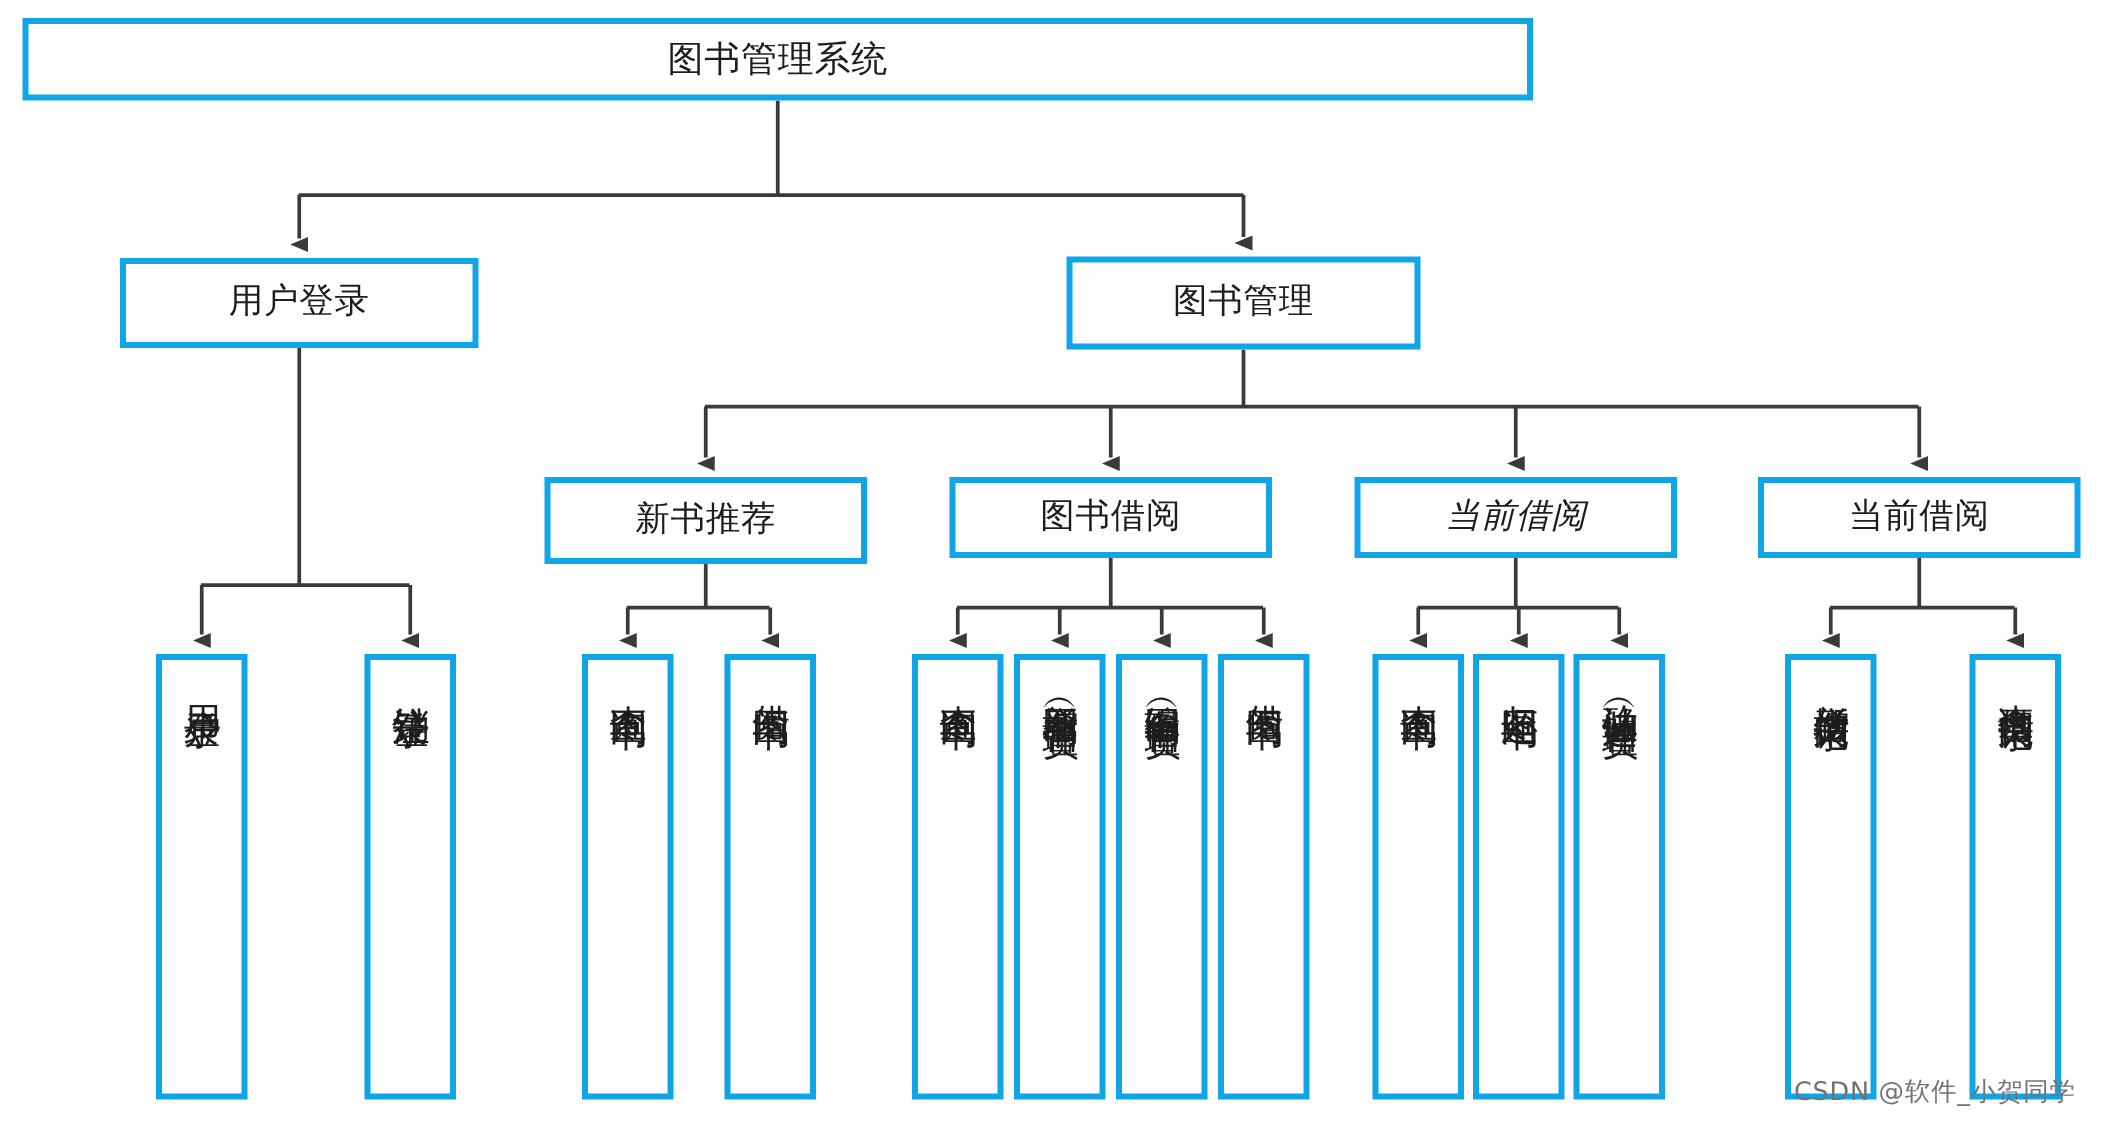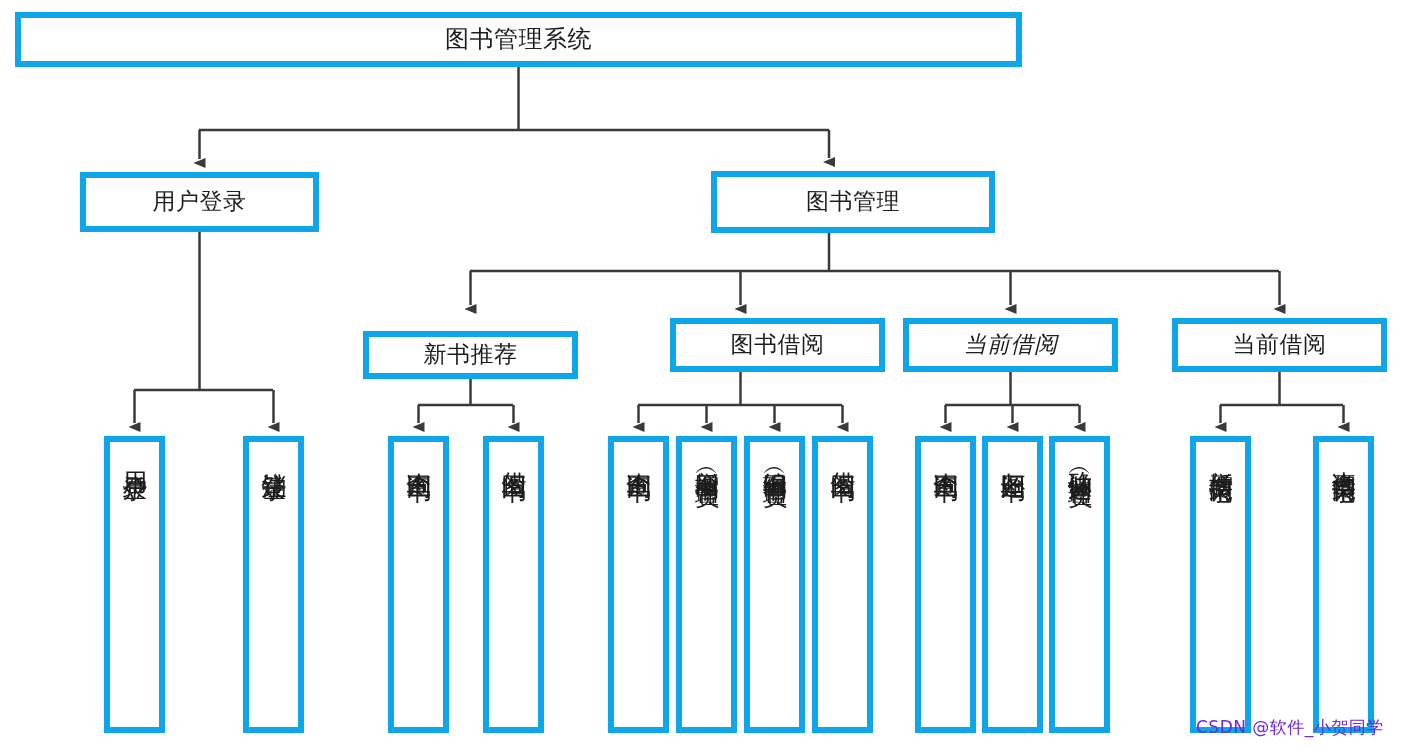--- a/index.html
+++ b/index.html
@@ -22,21 +22,21 @@
     left: 0;
     top: 0;
     width: 1405px;
     height: 747px;
     pointer-events: none;
   }
   .node {
     position: absolute;
     box-sizing: border-box;
     background: #ffffff;
-    border: 6px solid #0ea5e9;
+    border: 4px solid #0ea5e9;
     display: flex;
     align-items: center;
     justify-content: center;
     color: #1d1d1d;
   }
   .node .lbl {
     text-align: center;
     line-height: 1.18;
     letter-spacing: 0.5px;
   }
@@ -57,21 +57,21 @@
     line-height: 1.04;
     letter-spacing: 2px;
     white-space: nowrap;
   }
   .node.vert.tall .lbl {
     font-size: 24px;
   }
   .watermark {
     position: absolute;
     font-size: 17px;
-    color: #6d28d9;
+    color: #737373;
     white-space: nowrap;
     letter-spacing: 0.5px;
   }
 </style>
 </head>
 <body>
 
 <div id="canvas">
 
   <svg id="wires" viewBox="0 0 1405 747">
@@ -117,27 +117,27 @@
       </g>
   </svg>
 
   <div id="nodes-layer">
       <div class="node horiz root" style="left: 15px; top: 12px; width: 1007px; height: 55px;">
         <span class="lbl">图书管理系统</span>
       </div>
       <div class="node horiz" style="left: 80px; top: 172px; width: 239px; height: 60px;">
         <span class="lbl">用户登录</span>
       </div>
-      <div class="node horiz" style="left: 711px; top: 171px; width: 284px; height: 62px;">
+      <div class="node horiz" style="left: 711px; top: 171px; width: 236px; height: 62px;">
         <span class="lbl">图书管理</span>
       </div>
-      <div class="node horiz" style="left: 363px; top: 318px; width: 215px; height: 48px; margin-top: 13px;">
+      <div class="node horiz" style="left: 363px; top: 318px; width: 215px; height: 58px;">
         <span class="lbl">新书推荐</span>
       </div>
-      <div class="node horiz" style="left: 633px; top: 318px; width: 215px; height: 54px; margin-left: 37px;">
+      <div class="node horiz" style="left: 633px; top: 318px; width: 215px; height: 54px;">
         <span class="lbl">图书借阅</span>
       </div>
       <div class="node horiz" style="left: 903px; top: 318px; width: 215px; height: 54px; font-style: italic;">
         <span class="lbl">当前借阅</span>
       </div>
       <div class="node horiz" style="left: 1172px; top: 318px; width: 215px; height: 54px;">
         <span class="lbl">当前借阅</span>
       </div>
       <div class="node vert" style="left: 104px; top: 436px; width: 61px; height: 297px;">
         <span class="lbl">用户登录</span>

